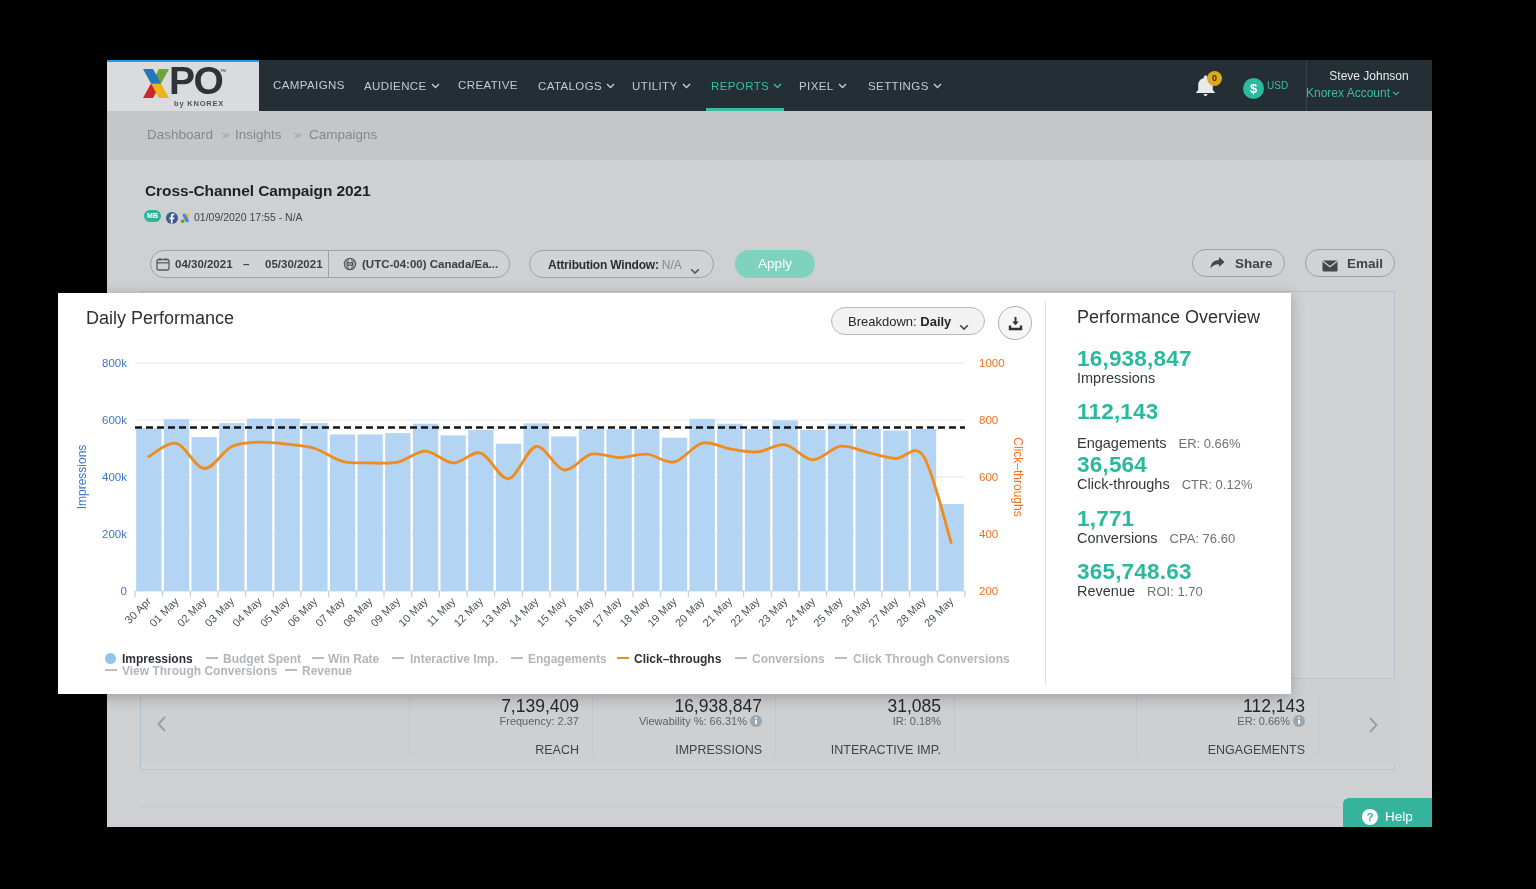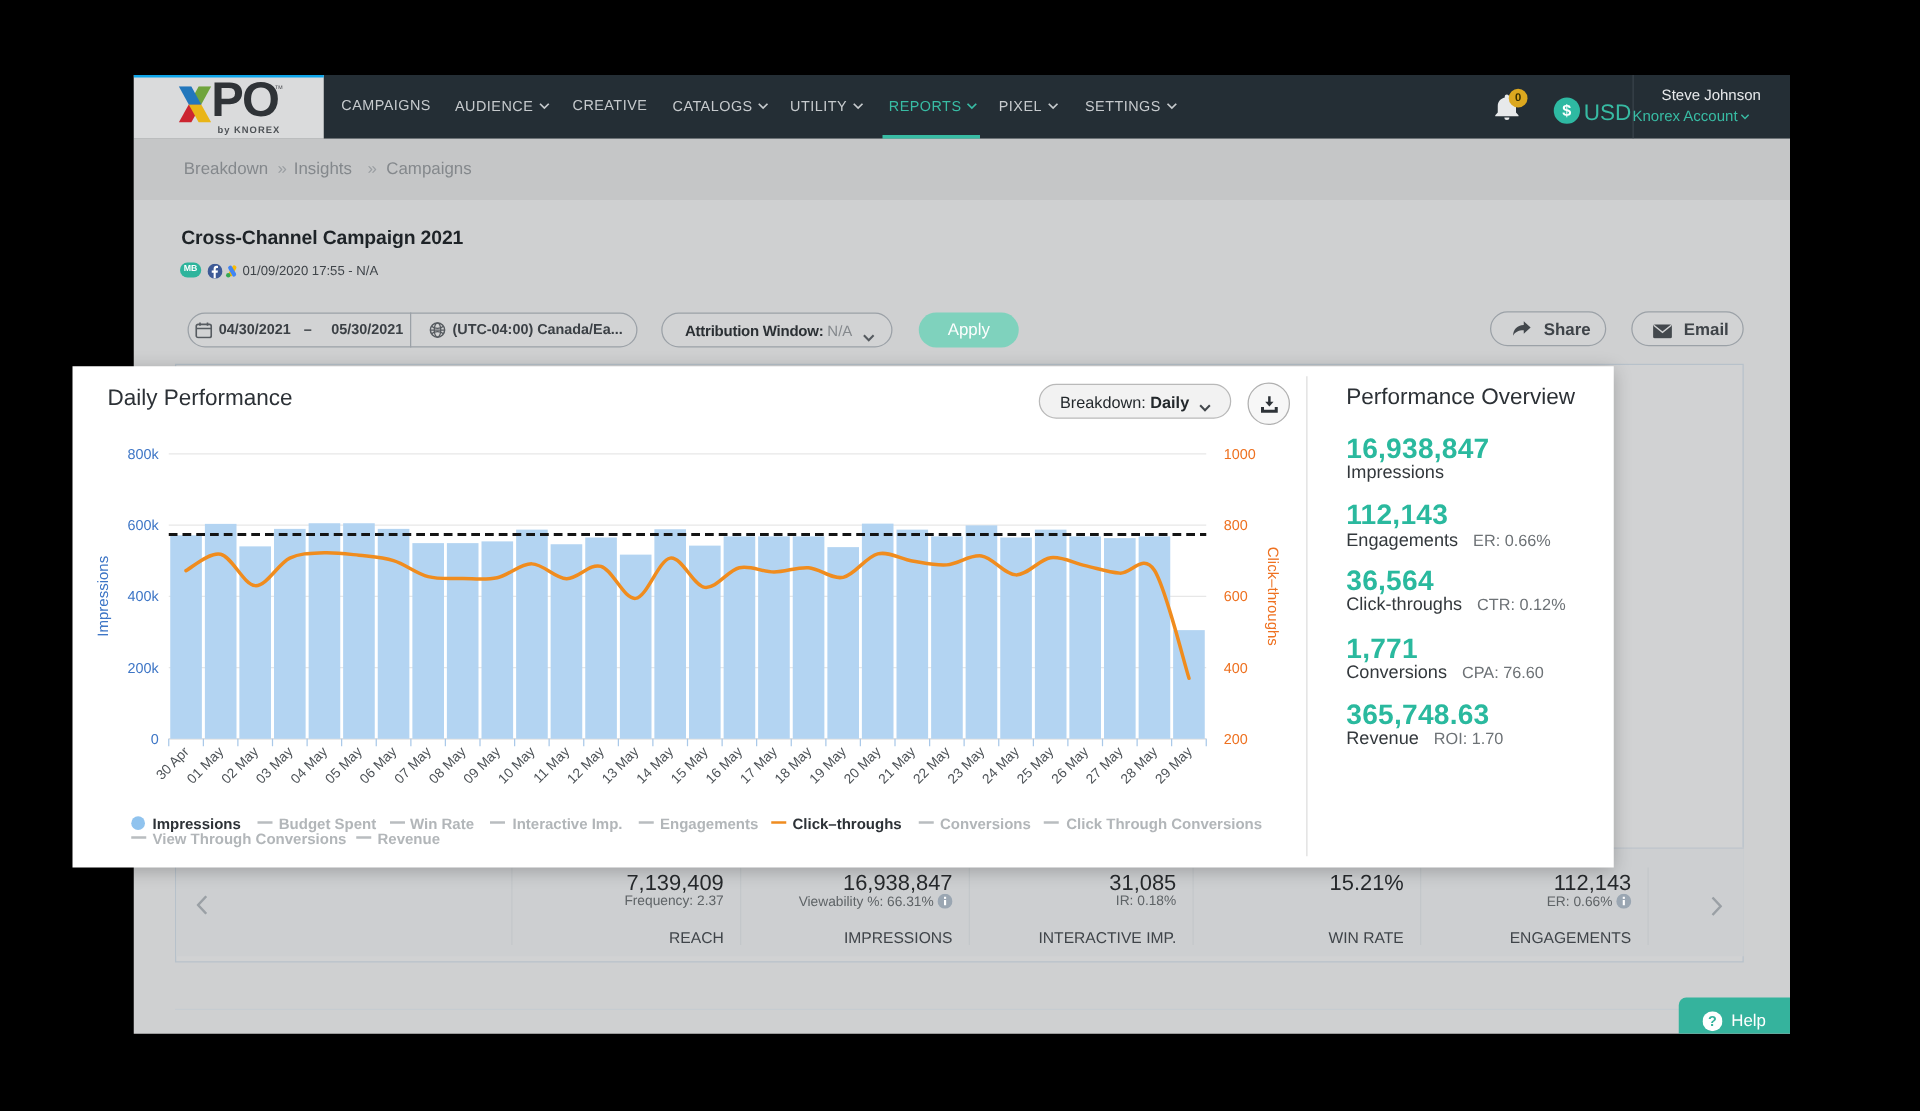--- a/index.html
+++ b/index.html
@@ -29,40 +29,40 @@
       <div style="position:absolute;left:761px;top:18.5px;font-size:11.5px;letter-spacing:0.4px;color:#c6cacd;white-space:nowrap">SETTINGS<span style="display:inline-block;margin-left:4px;vertical-align:1px"><svg width="9" height="6" viewBox="0 0 9 6">
             <path d="M1 1 L4.5 4.5 L8 1" stroke="#c6cacd" stroke-width="1.4" fill="none"></path>
           </svg></span></div>
       <div style="position:absolute;left:599px;top:48px;width:78px;height:3px;background:#38bca4"></div>
 <div style="position:absolute;left:1087px;top:14px;"><svg width="23" height="24" viewBox="0 0 23 24">
           <path d="M11.5 1.5 C10.5 1.5 9.8 2.2 9.8 3.1 L9.8 3.9 C6.4 4.7 4.2 7.3 4.2 10.8 L4.2 16 L2.2 18.2 L2.2 19 L20.8 19 L20.8 18.2 L18.8 16 L18.8 10.8 C18.8 7.3 16.6 4.7 13.2 3.9 L13.2 3.1 C13.2 2.2 12.5 1.5 11.5 1.5 Z" fill="#e7e9ea"></path>
           <path d="M9.5 20 a2 2 0 0 0 4 0 Z" fill="#e7e9ea"></path>
         </svg></div>
 <div style="position:absolute;left:1100px;top:11px;width:15px;height:15px;border-radius:50%;background:#dca81f;color:#3a3000;font-size:9px;font-weight:bold;text-align:center;line-height:15px">0</div>
 <div style="position:absolute;left:1136px;top:18px;width:21px;height:21px;border-radius:50%;background:#2eb9a2;color:#fff;font-size:13px;font-weight:bold;text-align:center;line-height:21px">$</div>
-<div style="position:absolute;left:1160px;top:20px;font-size:18px;color:#37bba3;">USD</div>
+<div style="position:absolute;left:1160px;top:20px;font-size:10px;color:#37bba3;">USD</div>
 <div style="position:absolute;left:1199px;top:0;width:1px;height:51px;background:#39434b"></div>
 <div style="position:absolute;left:1199px;right:0;top:9px;text-align:center;font-size:12px;color:#e8eaec">Steve Johnson</div>
 <div style="position:absolute;left:1199px;right:0;top:25px;text-align:left;font-size:12px;color:#38bca4">Knorex Account<span style="display:inline-block;margin-left:2px;vertical-align:1px"><svg width="8" height="5" viewBox="0 0 9 6">
             <path d="M1 1 L4.5 4.5 L8 1" stroke="#38bca4" stroke-width="1.4" fill="none"></path>
           </svg></span></div>
 <div style="position:absolute;left:0;top:0;width:152px;height:51px;background:#dadbdc;border-top:2px solid #0ea5e9;box-sizing:border-box">
   <div style="position:absolute;left:36px;top:7px"><svg width="26" height="29" viewBox="0 0 26 29">
 <polygon points="16,0 26,0 18,14.5 8,14.5" fill="#6fa43c"></polygon>
 <polygon points="8,14.5 18,14.5 10,29 0,29" fill="#cc2530"></polygon>
 <polygon points="8,14.5 18,14.5 26,29 16,29" fill="#e9b517"></polygon>
 <polygon points="0,0 10,0 18,14.5 8,14.5" fill="#2277bc"></polygon>
 </svg></div>
   <div style="position:absolute;left:62px;top:-3px;font-size:39px;font-weight:bold;color:#2f3337;letter-spacing:-1.5px">PO</div>
   <div style="position:absolute;left:113px;top:6px;font-size:6px;color:#2f3337;transform:scale(0.7);transform-origin:0 0">TM</div>
   <div style="position:absolute;left:67px;top:37px;font-size:7.5px;font-weight:bold;color:#4e5256;letter-spacing:0.8px">by KNOREX</div>
 </div>
 </div>
 <div style="position:absolute;left:0;top:51px;width:1325px;height:49px;background:#c5c6c7"></div>
-<div style="position:absolute;left:40px;top:67px;font-size:13.5px;color:#84888c">Breakdown</div>
+<div style="position:absolute;left:40px;top:67px;font-size:13.5px;color:#84888c">Dashboard</div>
 <div style="position:absolute;left:115px;top:67px;font-size:13.5px;color:#9a9ea2">»</div>
 <div style="position:absolute;left:128px;top:67px;font-size:13.5px;color:#84888c">Insights</div>
 <div style="position:absolute;left:187px;top:67px;font-size:13.5px;color:#9a9ea2">»</div>
 <div style="position:absolute;left:202px;top:67px;font-size:13.5px;color:#84888c">Campaigns</div>
 
 <div style="position:absolute;left:38px;top:122px;font-size:15.5px;letter-spacing:-0.1px;font-weight:bold;color:#1e2327">Cross-Channel Campaign 2021</div>
 <div style="position:absolute;left:37px;top:150px;width:17px;height:12px;border-radius:6px;background:#2eb49c;color:#fff;font-size:7px;font-weight:bold;text-align:center;line-height:12px">MB</div>
 <div style="position:absolute;left:59px;top:150px;"><svg width="12" height="12" viewBox="0 0 12 12">
         <circle cx="6" cy="6" r="6" fill="#3e5a96"></circle>
         <path d="M6.6 11.5 L6.6 7.2 L8.1 7.2 L8.35 5.4 L6.6 5.4 L6.6 4.3 C6.6 3.8 6.85 3.3 7.7 3.3 L8.4 3.3 L8.4 1.75 C8.4 1.75 7.75 1.6 7.1 1.6 C5.8 1.6 4.9 2.4 4.9 3.9 L4.9 5.4 L3.4 5.4 L3.4 7.2 L4.9 7.2 L4.9 11.5 Z" fill="#fff"></path>
@@ -140,25 +140,20 @@
           <circle cx="6" cy="6" r="6" fill="#9aa6b2"></circle>
           <rect x="5.2" y="5" width="1.7" height="4.2" fill="#fff"></rect>
           <rect x="5.2" y="2.4" width="1.7" height="1.7" fill="#fff"></rect>
         </svg></div>
 <div style="position:absolute;right:0;top:47px;font-size:12.5px;color:#3f4449;letter-spacing:0px;white-space:nowrap">IMPRESSIONS</div>
 </div>
 <div style="position:absolute;right:491px;top:636px;width:300px;height:68px;">
 <div style="position:absolute;right:0;top:0;font-size:17.5px;color:#26292c;white-space:nowrap">31,085</div>
 <div style="position:absolute;right:0;top:19px;font-size:11px;color:#5e6366;white-space:nowrap">IR: 0.18%</div>
 <div style="position:absolute;right:0;top:47px;font-size:12.5px;color:#3f4449;letter-spacing:0px;white-space:nowrap">INTERACTIVE IMP.</div>
-</div>
-<div style="position:absolute;right:309px;top:636px;width:300px;height:68px;">
-<div style="position:absolute;right:0;top:0;font-size:17.5px;color:#26292c;white-space:nowrap">15.21%</div>
-
-<div style="position:absolute;right:0;top:47px;font-size:12.5px;color:#3f4449;letter-spacing:0px;white-space:nowrap">WIN RATE</div>
 </div>
 <div style="position:absolute;right:127px;top:636px;width:300px;height:68px;">
 <div style="position:absolute;right:0;top:0;font-size:17.5px;color:#26292c;white-space:nowrap">112,143</div>
 <div style="position:absolute;right:0;top:19px;font-size:11px;color:#5e6366;white-space:nowrap">ER: 0.66% <svg width="12" height="12" viewBox="0 0 12 12" style="vertical-align:-2px">
           <circle cx="6" cy="6" r="6" fill="#9aa6b2"></circle>
           <rect x="5.2" y="5" width="1.7" height="4.2" fill="#fff"></rect>
           <rect x="5.2" y="2.4" width="1.7" height="1.7" fill="#fff"></rect>
         </svg></div>
 <div style="position:absolute;right:0;top:47px;font-size:12.5px;color:#3f4449;letter-spacing:0px;white-space:nowrap">ENGAGEMENTS</div>
 </div>
@@ -334,21 +329,21 @@
       <span style="position:absolute;left:227px;top:5px;width:12px;height:2.6px;background:#b9bdc0"></span>
       <span style="position:absolute;left:244px;top:0;color:#b2b6b9;white-space:nowrap">Revenue</span>
     </div>
 <div style="position:absolute;left:1019px;top:14px;font-size:18px;color:#2c3136">Performance Overview</div>
     <div style="position:absolute;left:1019px;top:55px;">
 <div style="font-size:22.5px;line-height:21px;font-weight:bold;color:#2ab99e;letter-spacing:0.2px">16,938,847</div>
 <div style="font-size:14.5px;color:#33383c;margin-top:1px">Impressions</div>
 </div>
     <div style="position:absolute;left:1019px;top:108px;">
 <div style="font-size:22.5px;line-height:21px;font-weight:bold;color:#2ab99e;letter-spacing:0.2px">112,143</div>
-<div style="font-size:14.5px;color:#33383c;margin-top:3px">Engagements<span style="color:#6d7276;font-size:13px;font-weight:normal;margin-left:12px">ER: 0.66%</span></div>
+<div style="font-size:14.5px;color:#33383c;margin-top:13px">Engagements<span style="color:#6d7276;font-size:13px;font-weight:normal;margin-left:12px">ER: 0.66%</span></div>
 </div>
     <div style="position:absolute;left:1019px;top:161px;">
 <div style="font-size:22.5px;line-height:21px;font-weight:bold;color:#2ab99e;letter-spacing:0.2px">36,564</div>
 <div style="font-size:14.5px;color:#33383c;margin-top:1px">Click-throughs<span style="color:#6d7276;font-size:13px;font-weight:normal;margin-left:12px">CTR: 0.12%</span></div>
 </div>
     <div style="position:absolute;left:1019px;top:215px;">
 <div style="font-size:22.5px;line-height:21px;font-weight:bold;color:#2ab99e;letter-spacing:0.2px">1,771</div>
 <div style="font-size:14.5px;color:#33383c;margin-top:1px">Conversions<span style="color:#6d7276;font-size:13px;font-weight:normal;margin-left:12px">CPA: 76.60</span></div>
 </div>
     <div style="position:absolute;left:1019px;top:268px;">

